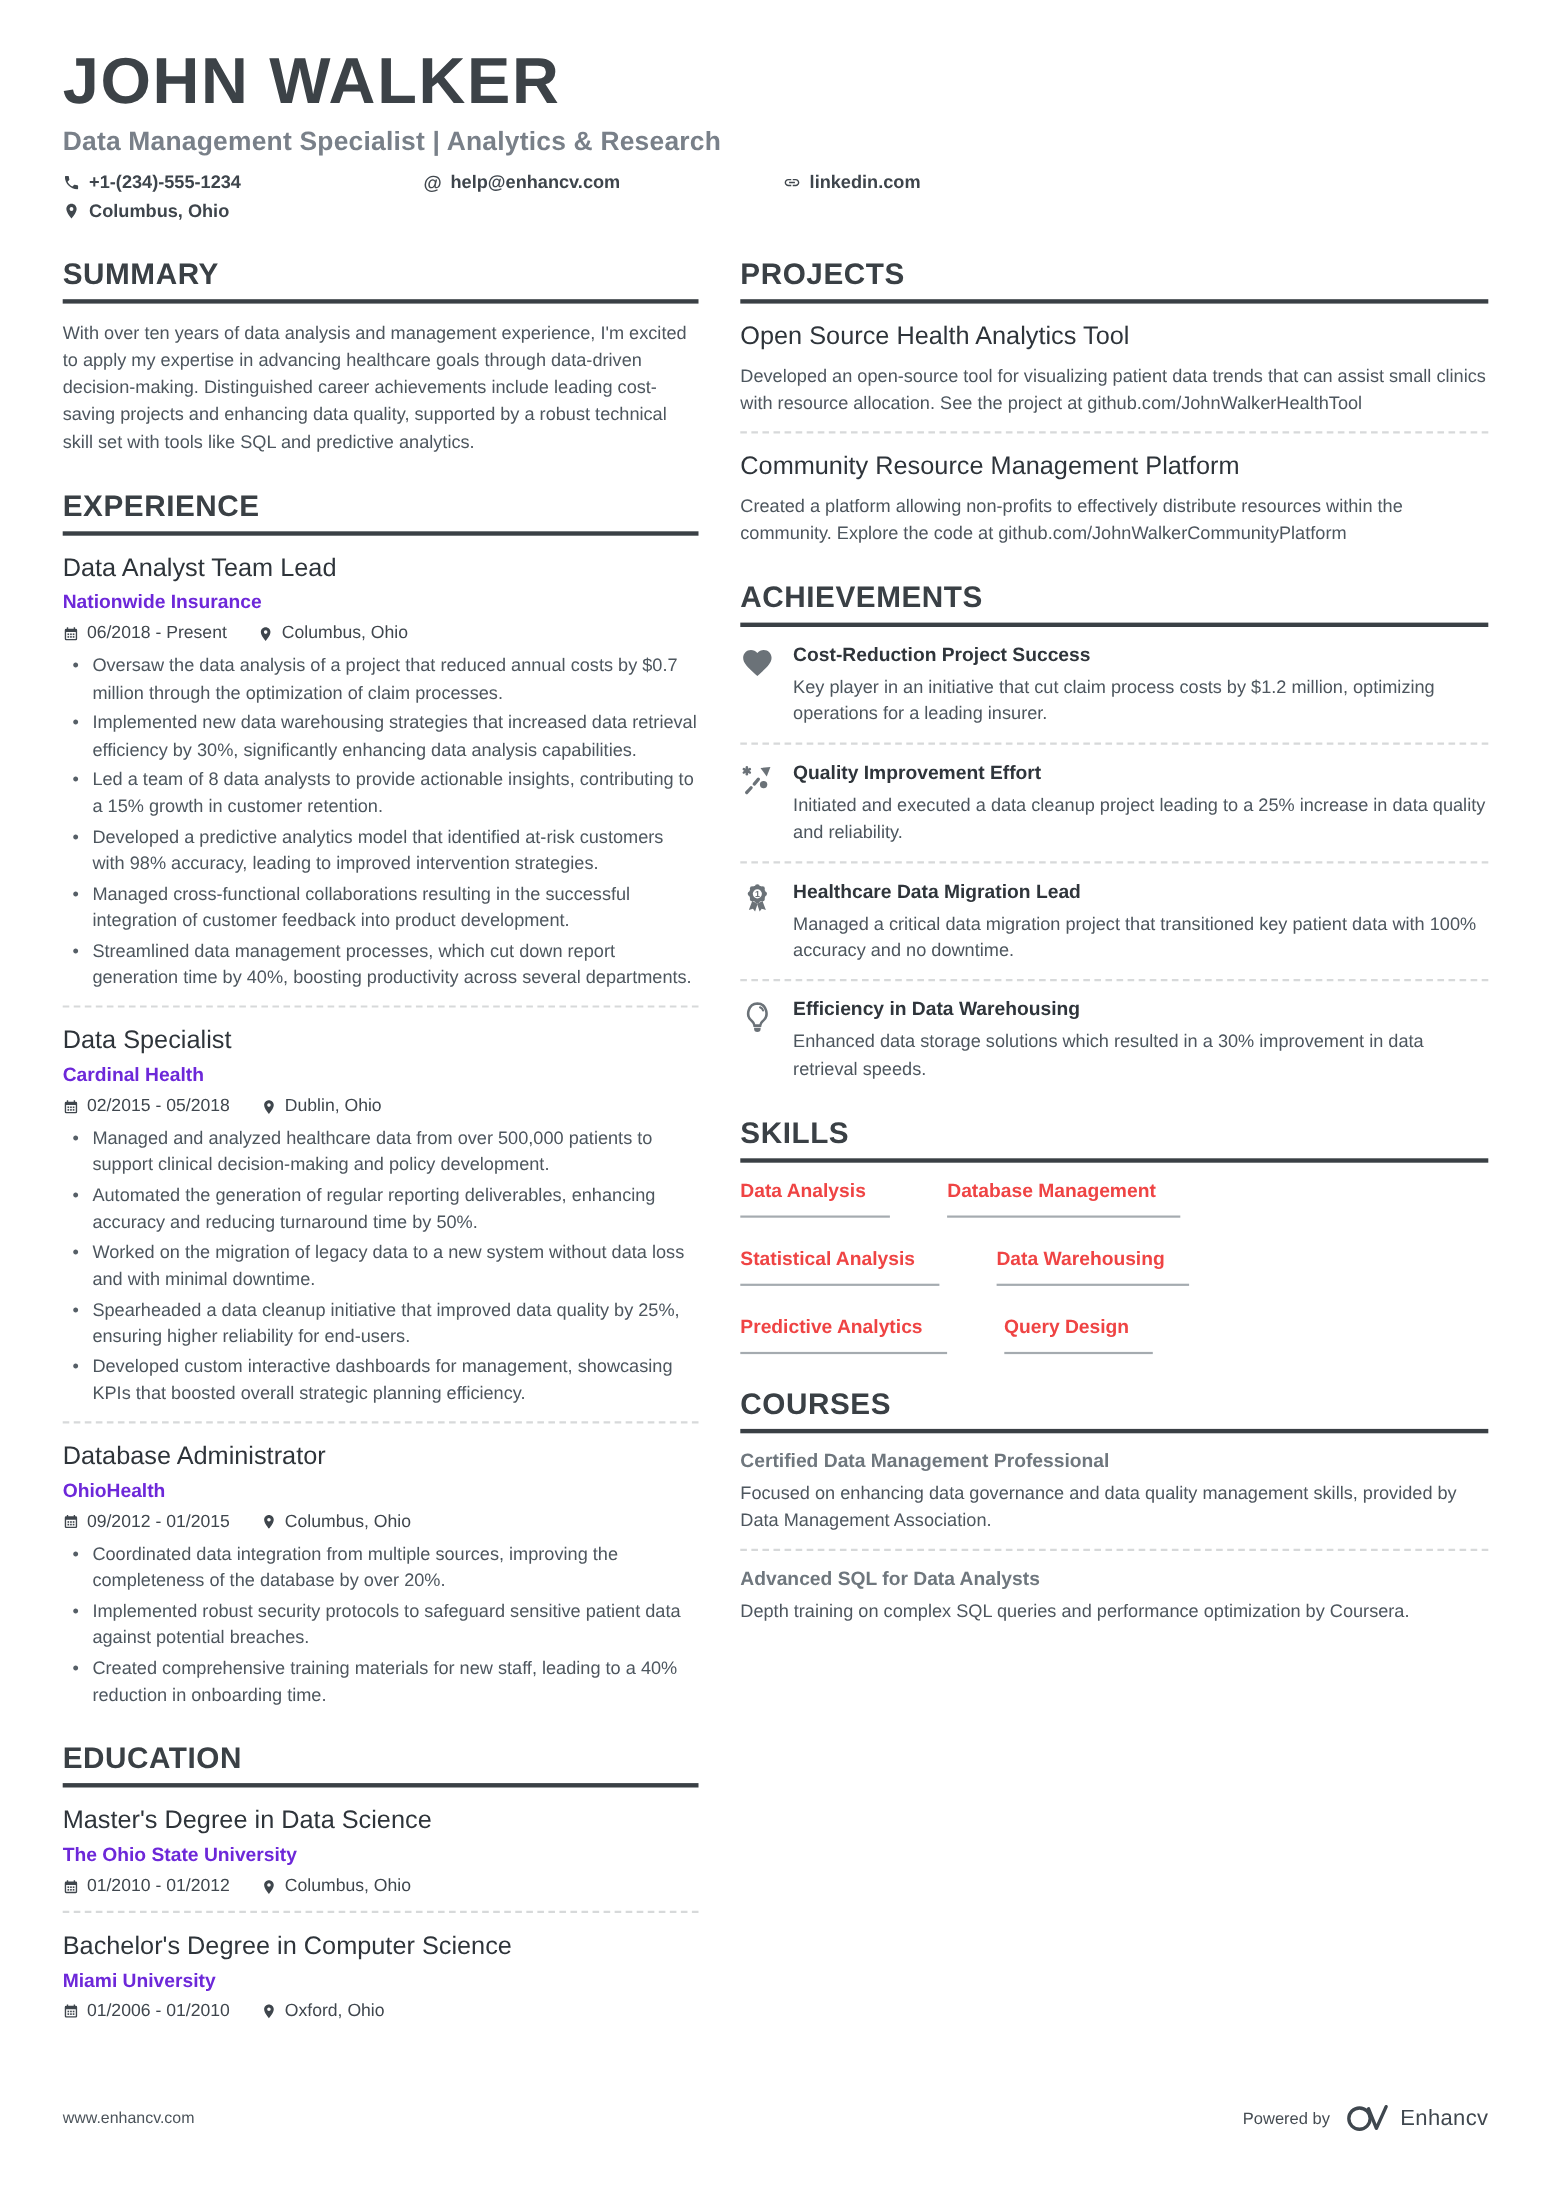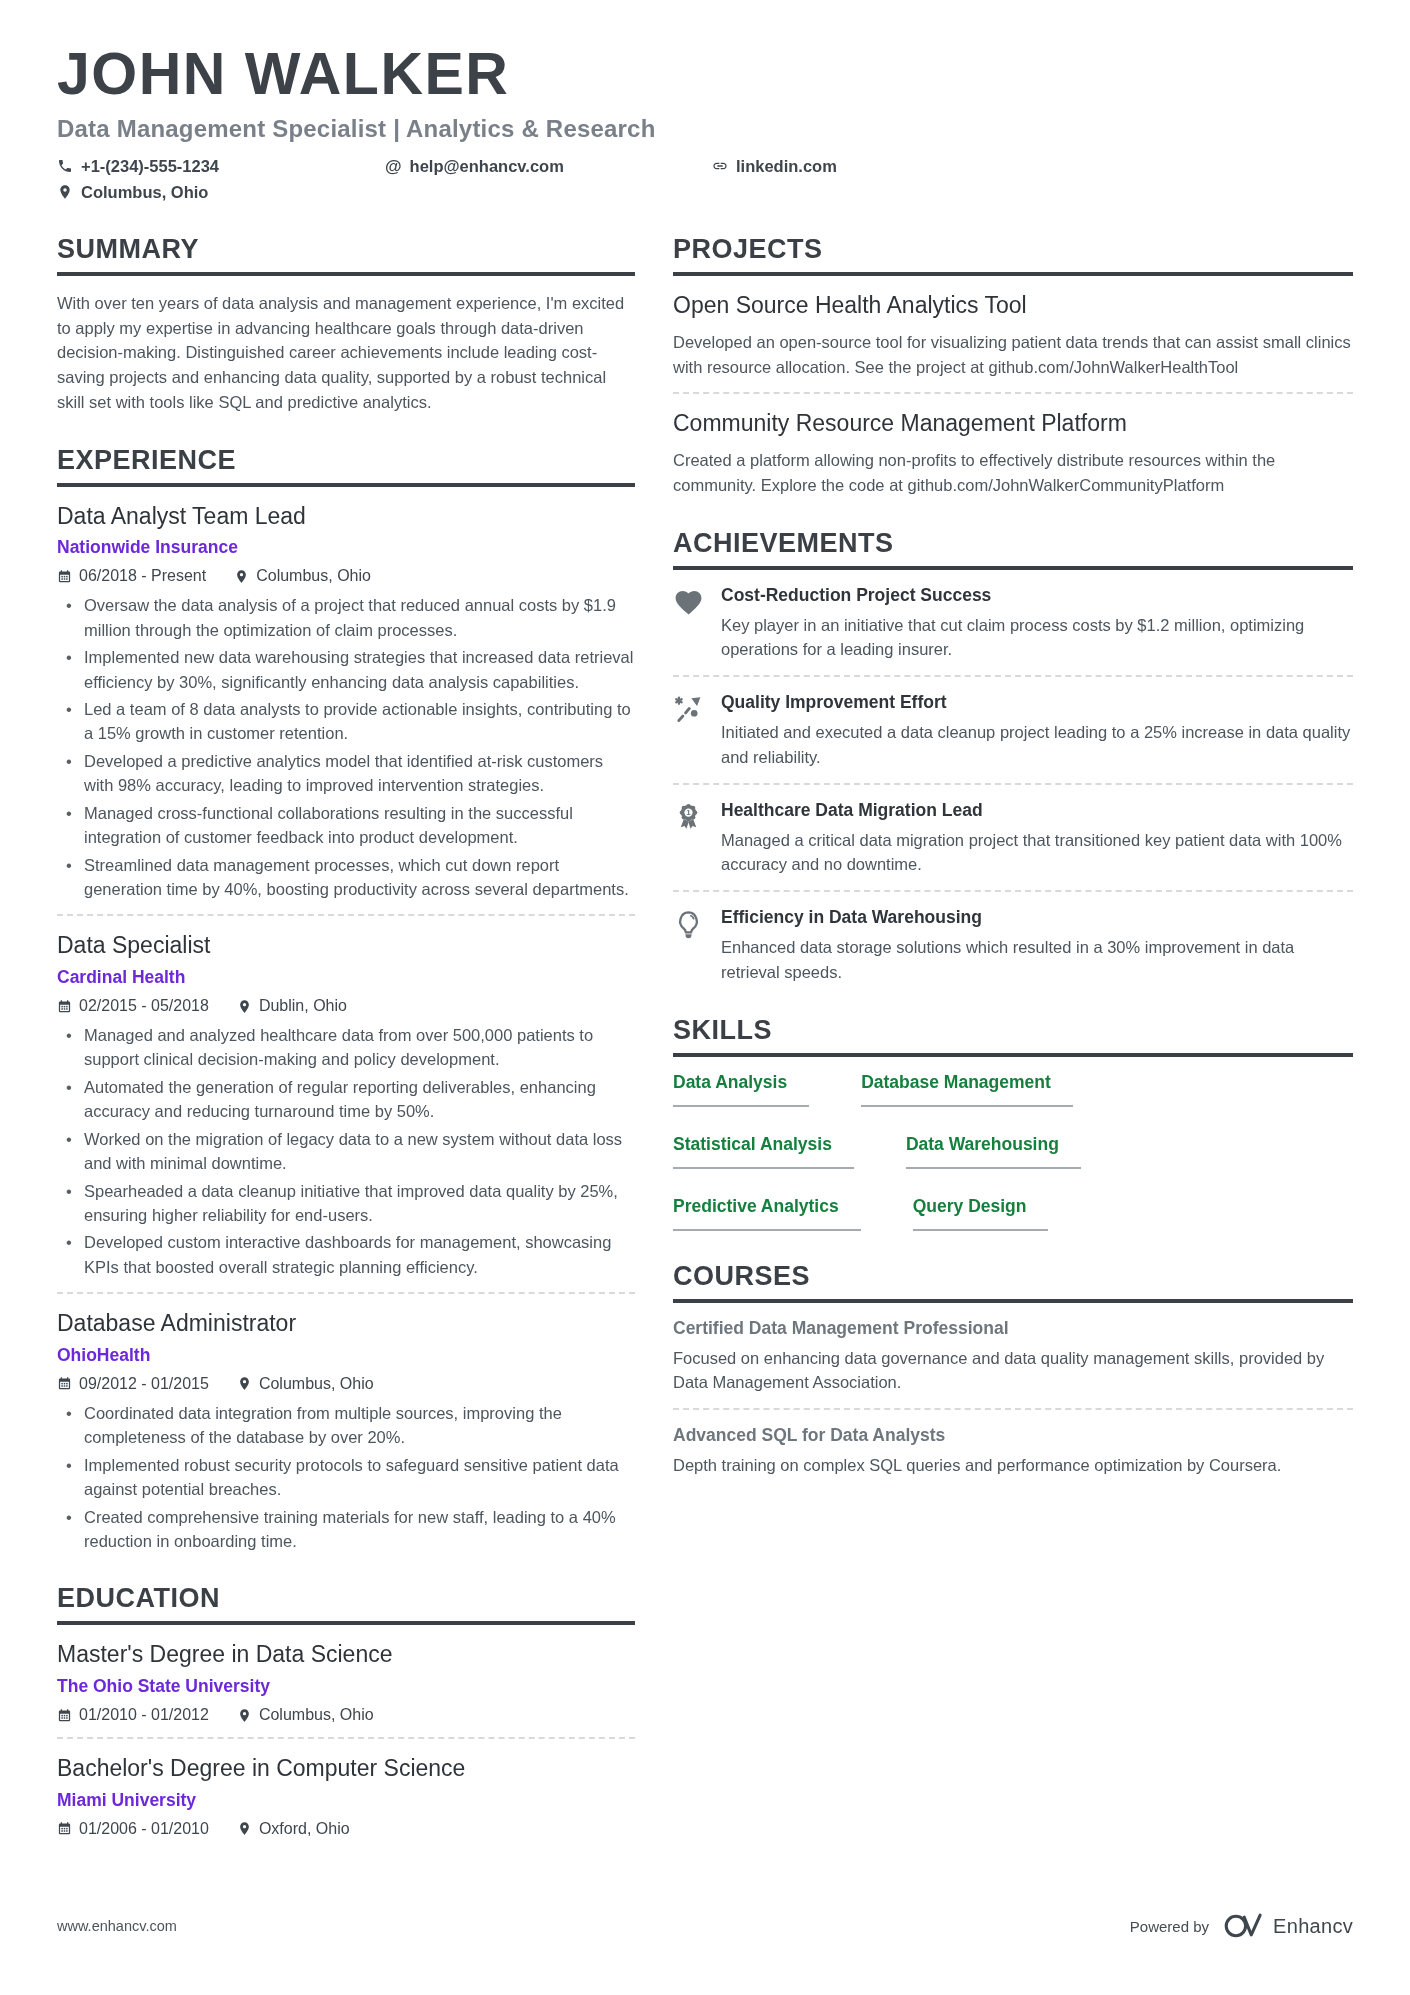--- a/index.html
+++ b/index.html
@@ -60,21 +60,21 @@
   .proj-name { font-size: 23px; font-weight: 500; color: #2e343a; line-height: 1.3; margin-bottom: 9px; }
   .body-text { font-size: 16.5px; line-height: 1.5; color: #4d565e; }
 
   .ach-item { display: grid; grid-template-columns: 48px 1fr; align-items: start; }
   .ach-icon { width: 31px; height: 31px; margin-top: 2px; }
   .ach-name { font-size: 17.5px; font-weight: 700; color: #2f353b; margin-bottom: 7px; }
 
   .skill-rows { margin-top: 4px; }
   .skill-row { display: flex; gap: 52px; margin-bottom: 27px; }
   .skill {
-    font-size: 17.5px; font-weight: 700; color: #15803d;
+    font-size: 17.5px; font-weight: 700; color: #ef4444;
     border-bottom: 2px solid #a5abb0; padding: 0 22px 12px 0;
   }
   .course-name { font-size: 17.5px; font-weight: 700; color: #6f777e; margin-bottom: 7px; }
 
   
   .footer {
     position: absolute; left: 57px; right: 57px; bottom: 56px;
     display: flex; justify-content: space-between; align-items: center;
   }
   .site { font-size: 14.5px; color: #4c545b; text-decoration: none; }
@@ -156,21 +156,21 @@
               <span>06/2018 - Present</span>
             </span>
             <span class="meta-item">
               <svg viewBox="0 0 24 24">
                   <path fill="#3f464d" d="M12 2C8.1 2 5 5.1 5 9c0 5.2 7 13 7 13s7-7.8 7-13c0-3.9-3.1-7-7-7zm0 9.6A2.6 2.6 0 1 1 12 6.4a2.6 2.6 0 0 1 0 5.2z"></path>
                 </svg>
               <span>Columbus, Ohio</span>
             </span>
           </div>
           <ul class="bullets">
-            <li>Oversaw the data analysis of a project that reduced annual costs by $1.9 million through the optimization of claim processes.</li>
+            <li>Oversaw the data analysis of a project that reduced annual costs by $0.7 million through the optimization of claim processes.</li>
             <li>Implemented new data warehousing strategies that increased data retrieval efficiency by 30%, significantly enhancing data analysis capabilities.</li>
             <li>Led a team of 8 data analysts to provide actionable insights, contributing to a 15% growth in customer retention.</li>
             <li>Developed a predictive analytics model that identified at-risk customers with 98% accuracy, leading to improved intervention strategies.</li>
             <li>Managed cross-functional collaborations resulting in the successful integration of customer feedback into product development.</li>
             <li>Streamlined data management processes, which cut down report generation time by 40%, boosting productivity across several departments.</li>
           </ul>
         </div>
         <hr class="dashed">
 
         <div class="job">

